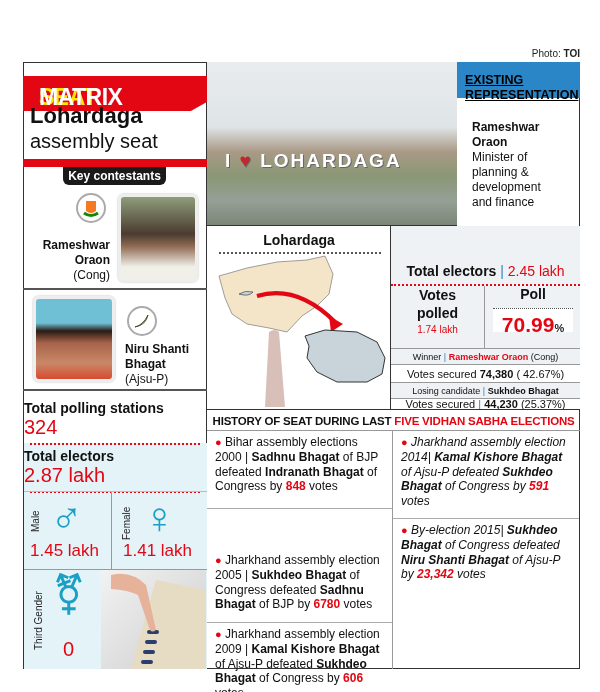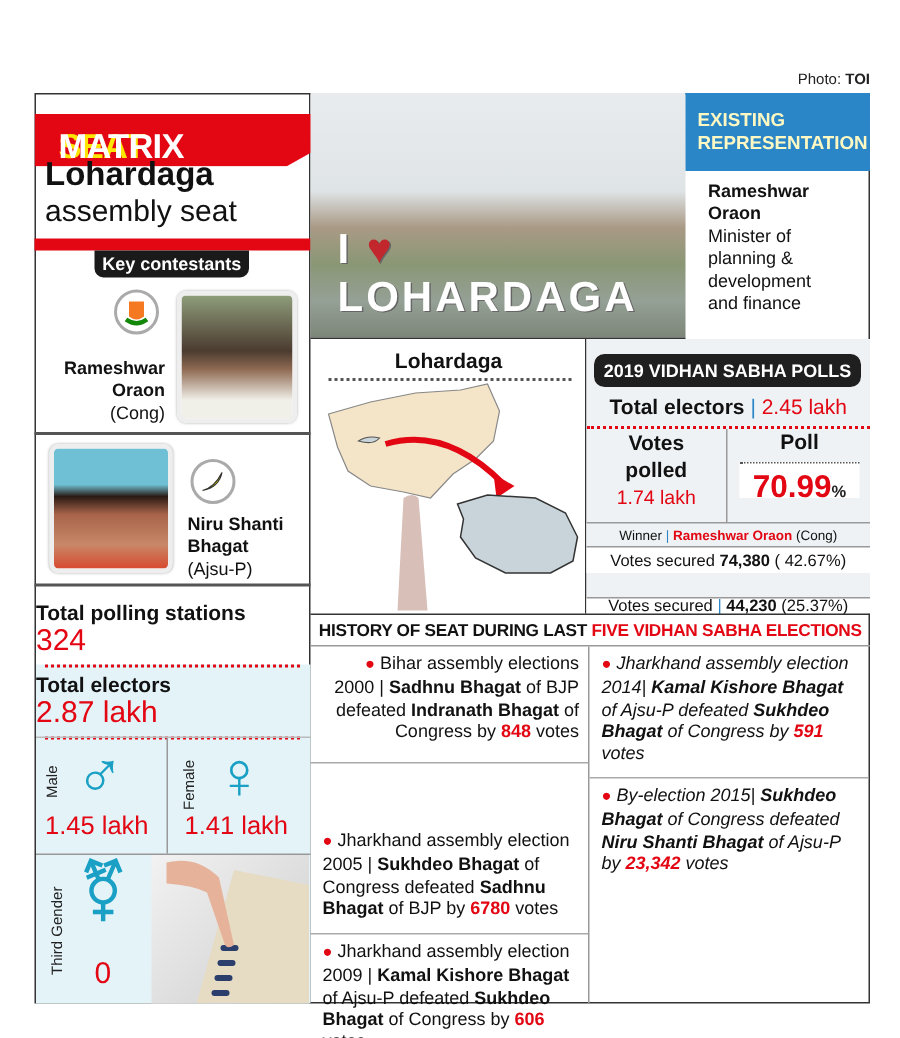--- a/index.html
+++ b/index.html
@@ -27,42 +27,42 @@
   .stats-box { position: absolute; left: 24px; text-align: left; }
   .lbl-b { font-weight: bold; font-size: 14px; }
   .red { color: #e30613; }
   .bluebg { background: #e4f3f8; }
   .dotline { position: absolute; left: 30px; width: 170px; border-top: 2px dotted #e30613; }
   .vert { position: absolute; transform: rotate(-90deg); transform-origin: left top; font-size: 10px; color: #222; }
   .gsym { position: absolute; font-size: 44px; color: #1aa0c4; line-height: 1; }
 
   
   .landscape { position: absolute; left: 207px; top: 62px; width: 250px; height: 164px; background: linear-gradient(#e8ecee 0%, #dfe4e6 40%, #a99a86 55%, #8a9775 70%, #95a096 85%, #7c8678 100%); overflow: hidden; border-bottom: 1.5px solid #333; }
-  .sign { position: absolute; left: 18px; top: 88px; font-size: 28px; font-weight: bold; color: #fff; letter-spacing: 2px; text-shadow: 1px 1px 0 #666; }
+  .sign { position: absolute; left: 18px; top: 88px; font-size: 19px; font-weight: bold; color: #fff; letter-spacing: 2px; text-shadow: 1px 1px 0 #666; }
   .heart { color: #c1272d; }
 
   
-  .exist-head { position: absolute; left: 457px; top: 62px; width: 123px; height: 52px; background: #2b86c8; color: #fef9c3; font-weight: bold; font-size: 12.5px; line-height: 15px; padding: 11px 0 0 8px; }
+  .exist-head { position: absolute; left: 457px; top: 62px; width: 123px; height: 36px; background: #2b86c8; color: #000000; font-weight: bold; font-size: 12.5px; line-height: 15px; padding: 11px 0 0 8px; text-decoration: underline; }
   .exist-body { position: absolute; left: 472px; top: 120px; font-size: 12px; line-height: 15px; }
   .exist-body b { font-weight: bold; }
 
   
   .map-box { position: absolute; left: 207px; top: 226px; width: 184px; height: 183px; border-right: 1.5px solid #333; }
   .map-title { position: absolute; left: 0; top: 6px; width: 184px; text-align: center; font-weight: bold; font-size: 14px; }
   .map-dots { position: absolute; left: 12px; top: 26px; width: 162px; border-top: 2px dotted #555; }
 
   
   .polls { position: absolute; left: 391px; top: 226px; width: 189px; height: 183px; background: #eef2f4; }
   .polls-head { position: absolute; left: 5px; top: 10px; width: 178px; height: 22px; background: #1f1f1f; color: #fff; border-radius: 7px; font-weight: bold; font-size: 12px; text-align: center; line-height: 22px; }
   .tot-el { position: absolute; left: 0; top: 37px; width: 189px; text-align: center; font-size: 14px; }
   .tot-el b { font-weight: bold; }
   .sep { color: #2b86c8; }
   .vp { position: absolute; left: 0; top: 60px; width: 94px; height: 63px; text-align: center; border-right: 1px solid #999; }
   .vp .lbl { font-weight: bold; font-size: 14px; line-height: 18px; }
-  .vp .val { font-size: 13px; margin-top: 2px; }
+  .vp .val { font-size: 10px; margin-top: 2px; }
   .poll { position: absolute; left: 95px; top: 60px; width: 94px; height: 63px; text-align: center; }
   .poll .lbl { font-weight: bold; font-size: 14px; }
   .poll .valbox { margin: 6px auto 0; width: 80px; height: 24px; background: #fff; border-top: 1px dotted #555; }
   .poll .big { font-weight: bold; font-size: 21px; color: #e30613; line-height: 32px; }
   .poll .pct { font-size: 11px; font-weight: bold; color: #222; }
   .prow { position: absolute; left: 0; width: 189px; text-align: center; border-top: 1px solid #999; }
   .prow.small { font-size: 9px; background: #eef2f4; height: 16px; line-height: 16px; }
   .prow.large { font-size: 11px; background: #fff; height: 18px; line-height: 18px; }
   .prow b { font-weight: bold; }
   .bar { color: #2b86c8; }
@@ -192,41 +192,41 @@
     <path d="M12 22 L40 14 L70 8 L100 6 L118 2 L126 20 L122 40 L110 52 L95 62 L80 78 L62 74 L40 70 L25 60 L18 44 Z" fill="#f4e4c8" stroke="#888" stroke-width="0.8"></path>
     <path d="M32 40 q6 -4 14 -2 q-4 5 -14 2z" fill="#c8d4da" stroke="#555" stroke-width="0.8"></path>
     <path d="M50 42 Q90 30 128 68" stroke="#e30613" stroke-width="4" fill="none"></path>
     <path d="M122 62 L136 70 L124 78 Z" fill="#e30613"></path>
     <path d="M98 82 L118 76 L150 78 L170 88 L178 104 L175 120 L160 128 L130 128 L110 118 L100 104 L102 92 Z" fill="#c8d4da" stroke="#333" stroke-width="1"></path>
     <path d="M62 78 q6 -4 10 0 l6 75 l-20 0 z" fill="#d8c0b8"></path>
   </svg>
 </div>
 
 <div class="polls">
-  <div class="polls-head">2019 VIDHAN SABHA POLLS</div>
   <div class="tot-el"><b>Total electors</b> <span class="sep">|</span> <span class="red">2.45 lakh</span></div>
   <div style="position:absolute; left:0; top:58px; width:189px; border-top:2px dotted #e30613;"></div>
   <div class="vp">
     <div class="lbl">Votes</div>
     <div class="lbl">polled</div>
     <div class="val red">1.74 lakh</div>
   </div>
   <div class="poll">
     <div class="lbl">Poll</div>
     <div class="valbox"><span class="big">70.99</span><span class="pct">%</span></div>
   </div>
   <div class="prow small" style="top:122px;"><span>Winner</span> <span class="bar">|</span> <b class="red">Rameshwar Oraon</b> <span>(Cong)</span></div>
   <div class="prow large" style="top:138px;"><span>Votes secured</span> <b>74,380</b> <span>( 42.67%)</span></div>
+  <div class="prow small" style="top:156px;"><span>Losing candidate</span> <span class="bar">|</span> <b>Sukhdeo Bhagat</b></div>
   <div class="prow large" style="top:172px; height:11px; line-height:11px;"><span>Votes secured</span> <span class="bar">|</span> <b>44,230</b> <span>(25.37%)</span></div>
 </div>
 
 <div class="hist-head"><span>HISTORY OF SEAT DURING LAST </span><span class="red">FIVE VIDHAN SABHA ELECTIONS</span></div>
 
 <div class="hist-col l">
-  <div class="hitem" style="height:78px;text-align:right;"><span class="dot">●</span> <span>Bihar assembly elections 2000 | </span><b>Sadhnu Bhagat</b><span> of BJP defeated </span><b>Indranath Bhagat</b><span> of Congress by </span><span class="rv">848</span><span> votes</span></div>
+  <div class="hitem" style="height:78px;"><span class="dot">●</span> <span>Bihar assembly elections 2000 | </span><b>Sadhnu Bhagat</b><span> of BJP defeated </span><b>Indranath Bhagat</b><span> of Congress by </span><span class="rv">848</span><span> votes</span></div>
   <div class="hitem" style="height:74px;margin-top:40px;"><span class="dot">●</span> <span>Jharkhand assembly election 2005 | </span><b>Sukhdeo Bhagat</b><span> of Congress defeated </span><b>Sadhnu Bhagat</b><span> of BJP by </span><span class="rv">6780</span><span> votes</span></div>
   <div class="hitem"><span class="dot">●</span> <span>Jharkhand assembly election 2009 | </span><b>Kamal Kishore Bhagat</b><span> of Ajsu-P defeated </span><b>Sukhdeo Bhagat</b><span> of Congress by </span><span class="rv">606</span><span> votes</span></div>
 </div>
 
 <div class="hist-col r">
   <div class="hitem" style="height:88px;"><span class="dot">●</span> <span>Jharkhand assembly election 2014| </span><b>Kamal Kishore Bhagat</b><span> of Ajsu-P defeated </span><b>Sukhdeo Bhagat</b><span> of Congress by </span><span class="rv">591</span><span> votes</span></div>
   <div class="hitem" style="height:74px;"><span class="dot">●</span> <span>By-election 2015| </span><b>Sukhdeo Bhagat</b><span> of Congress defeated </span><b>Niru Shanti Bhagat</b><span> of Ajsu-P by </span><span class="rv">23,342</span><span> votes</span></div>
 </div>
 
 </body></html>

